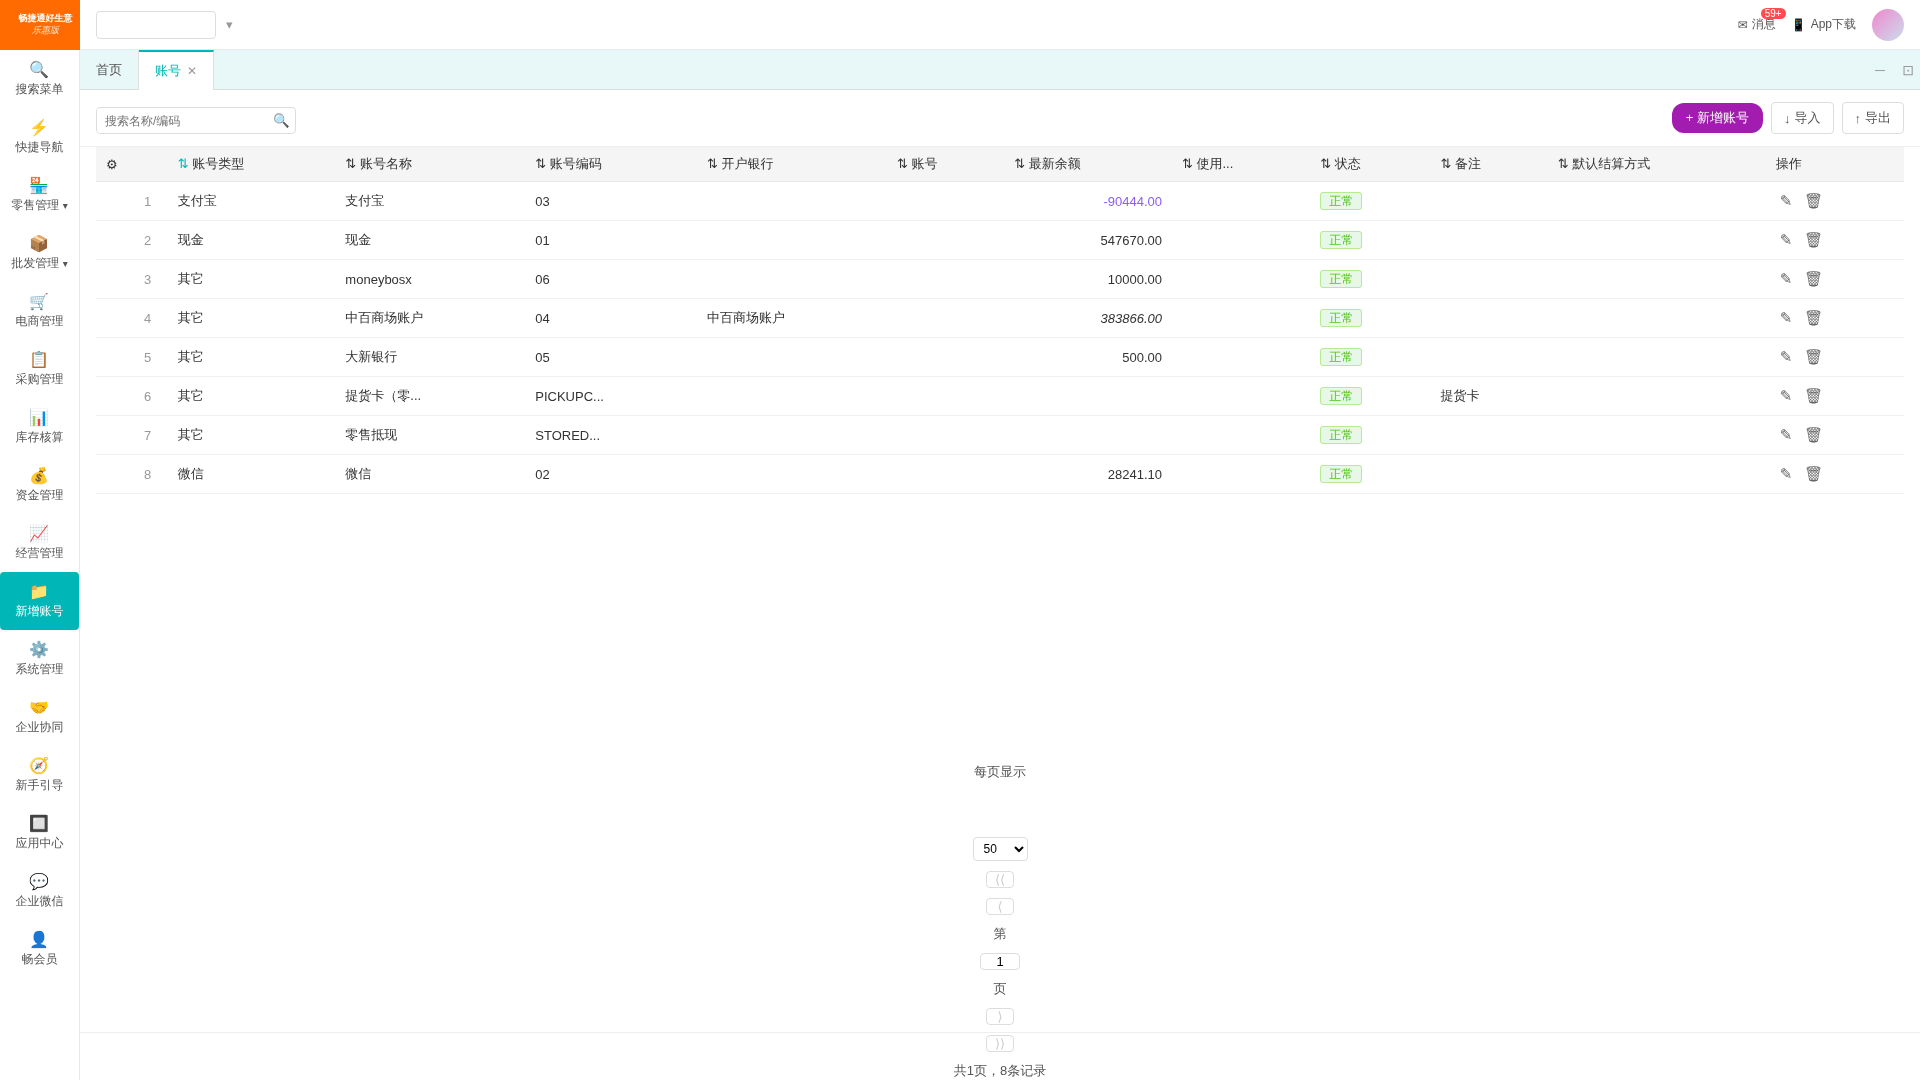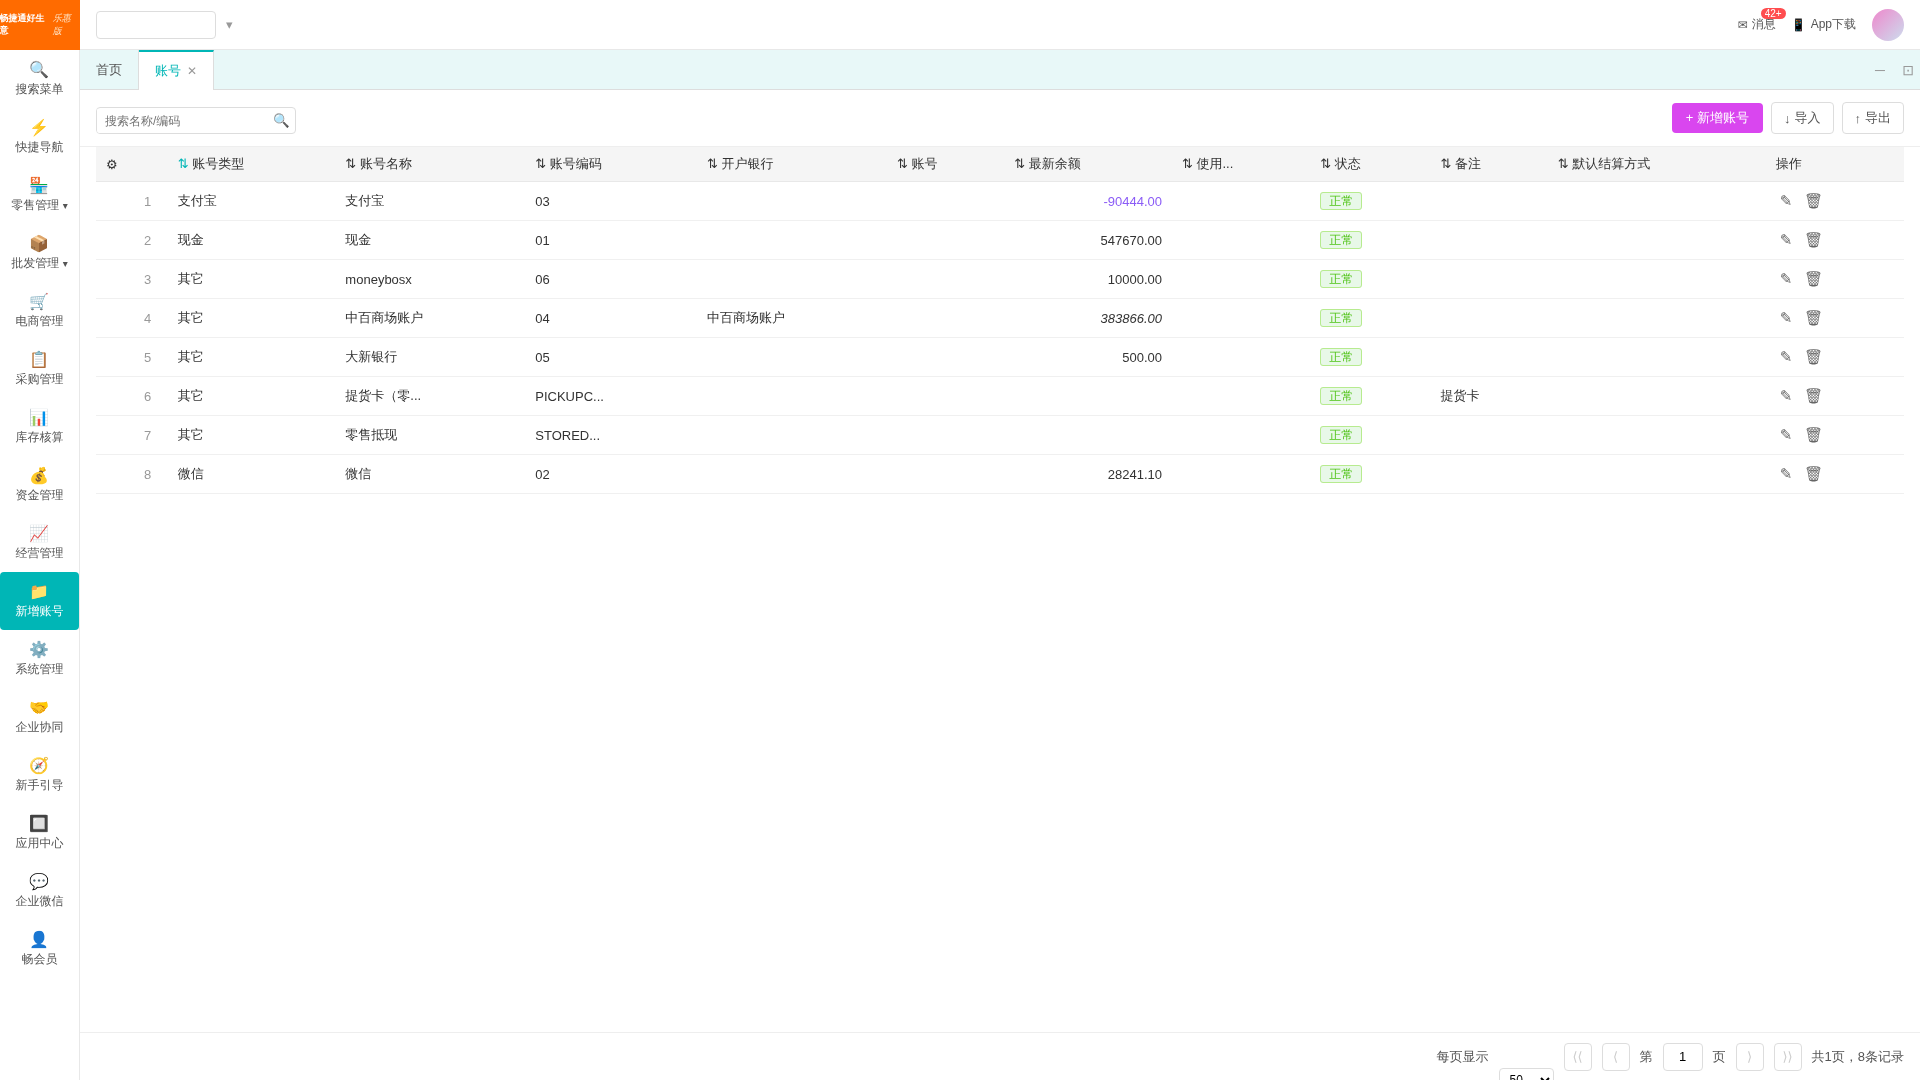--- a/index.html
+++ b/index.html
@@ -16,21 +16,22 @@
       flex-shrink: 0;
       height: 100%;
     }
     .sidebar-logo {
       width: 80px;
       height: 50px;
       background: #ff6b00;
       display: flex;
       align-items: center;
       justify-content: center;
-      flex-direction: row;
+      flex-direction: column;
+      padding-left: 12px;
     }
     .sidebar-logo .logo-text {
       color: #fff;
       font-size: 10px;
       font-weight: bold;
     }
     .sidebar-logo .logo-sub {
       color: #ffe0c0;
       font-size: 9px;
       font-style: italic;
@@ -192,25 +193,25 @@
       padding: 5px 6px;
       cursor: pointer;
       color: #999;
     }
     .toolbar-right {
       display: flex;
       align-items: center;
       gap: 8px;
     }
     .btn-add {
-      background: #d946ef;
+      background: #a21caf;
       color: #fff;
       border: none;
       padding: 6px 14px;
-      border-radius: 4px;
+      border-radius: 12px;
       cursor: pointer;
       font-size: 13px;
     }
     .btn-outline {
       background: #fff;
       color: #555;
       border: 1px solid #ddd;
       padding: 6px 12px;
       border-radius: 4px;
       cursor: pointer;
@@ -277,20 +278,21 @@
       height: 48px;
       display: flex;
       align-items: center;
       justify-content: flex-end;
       gap: 10px;
       padding: 0 16px;
       border-top: 1px solid #eee;
       flex-shrink: 0;
       font-size: 13px;
       color: #555;
+      flex-direction: column;
     }
     .page-size-select {
       border: 1px solid #ddd;
       border-radius: 4px;
       padding: 3px 6px;
       font-size: 12px;
       background: #fff;
       margin-top: 46px;
     }
     .page-btn {
@@ -413,21 +415,21 @@
 
   <div class="top-header">
     <div class="top-header-left">
       <input class="search-box-top" type="text" placeholder="" style="">
       <span style="color:#999;cursor:pointer;">▾</span>
     </div>
     <div class="top-header-right">
       <div class="msg-btn">
         <span>✉</span>
         <span>消息</span>
-        <span class="badge">42+</span>
+        <span class="badge">59+</span>
       </div>
       <div class="app-download">
         <span>📱</span>
         <span>App下载</span>
       </div>
       <div class="avatar" style="background: linear-gradient(135deg, #e8c, #cde);"></div>
     </div>
   </div>
 
   <div class="tab-bar">

